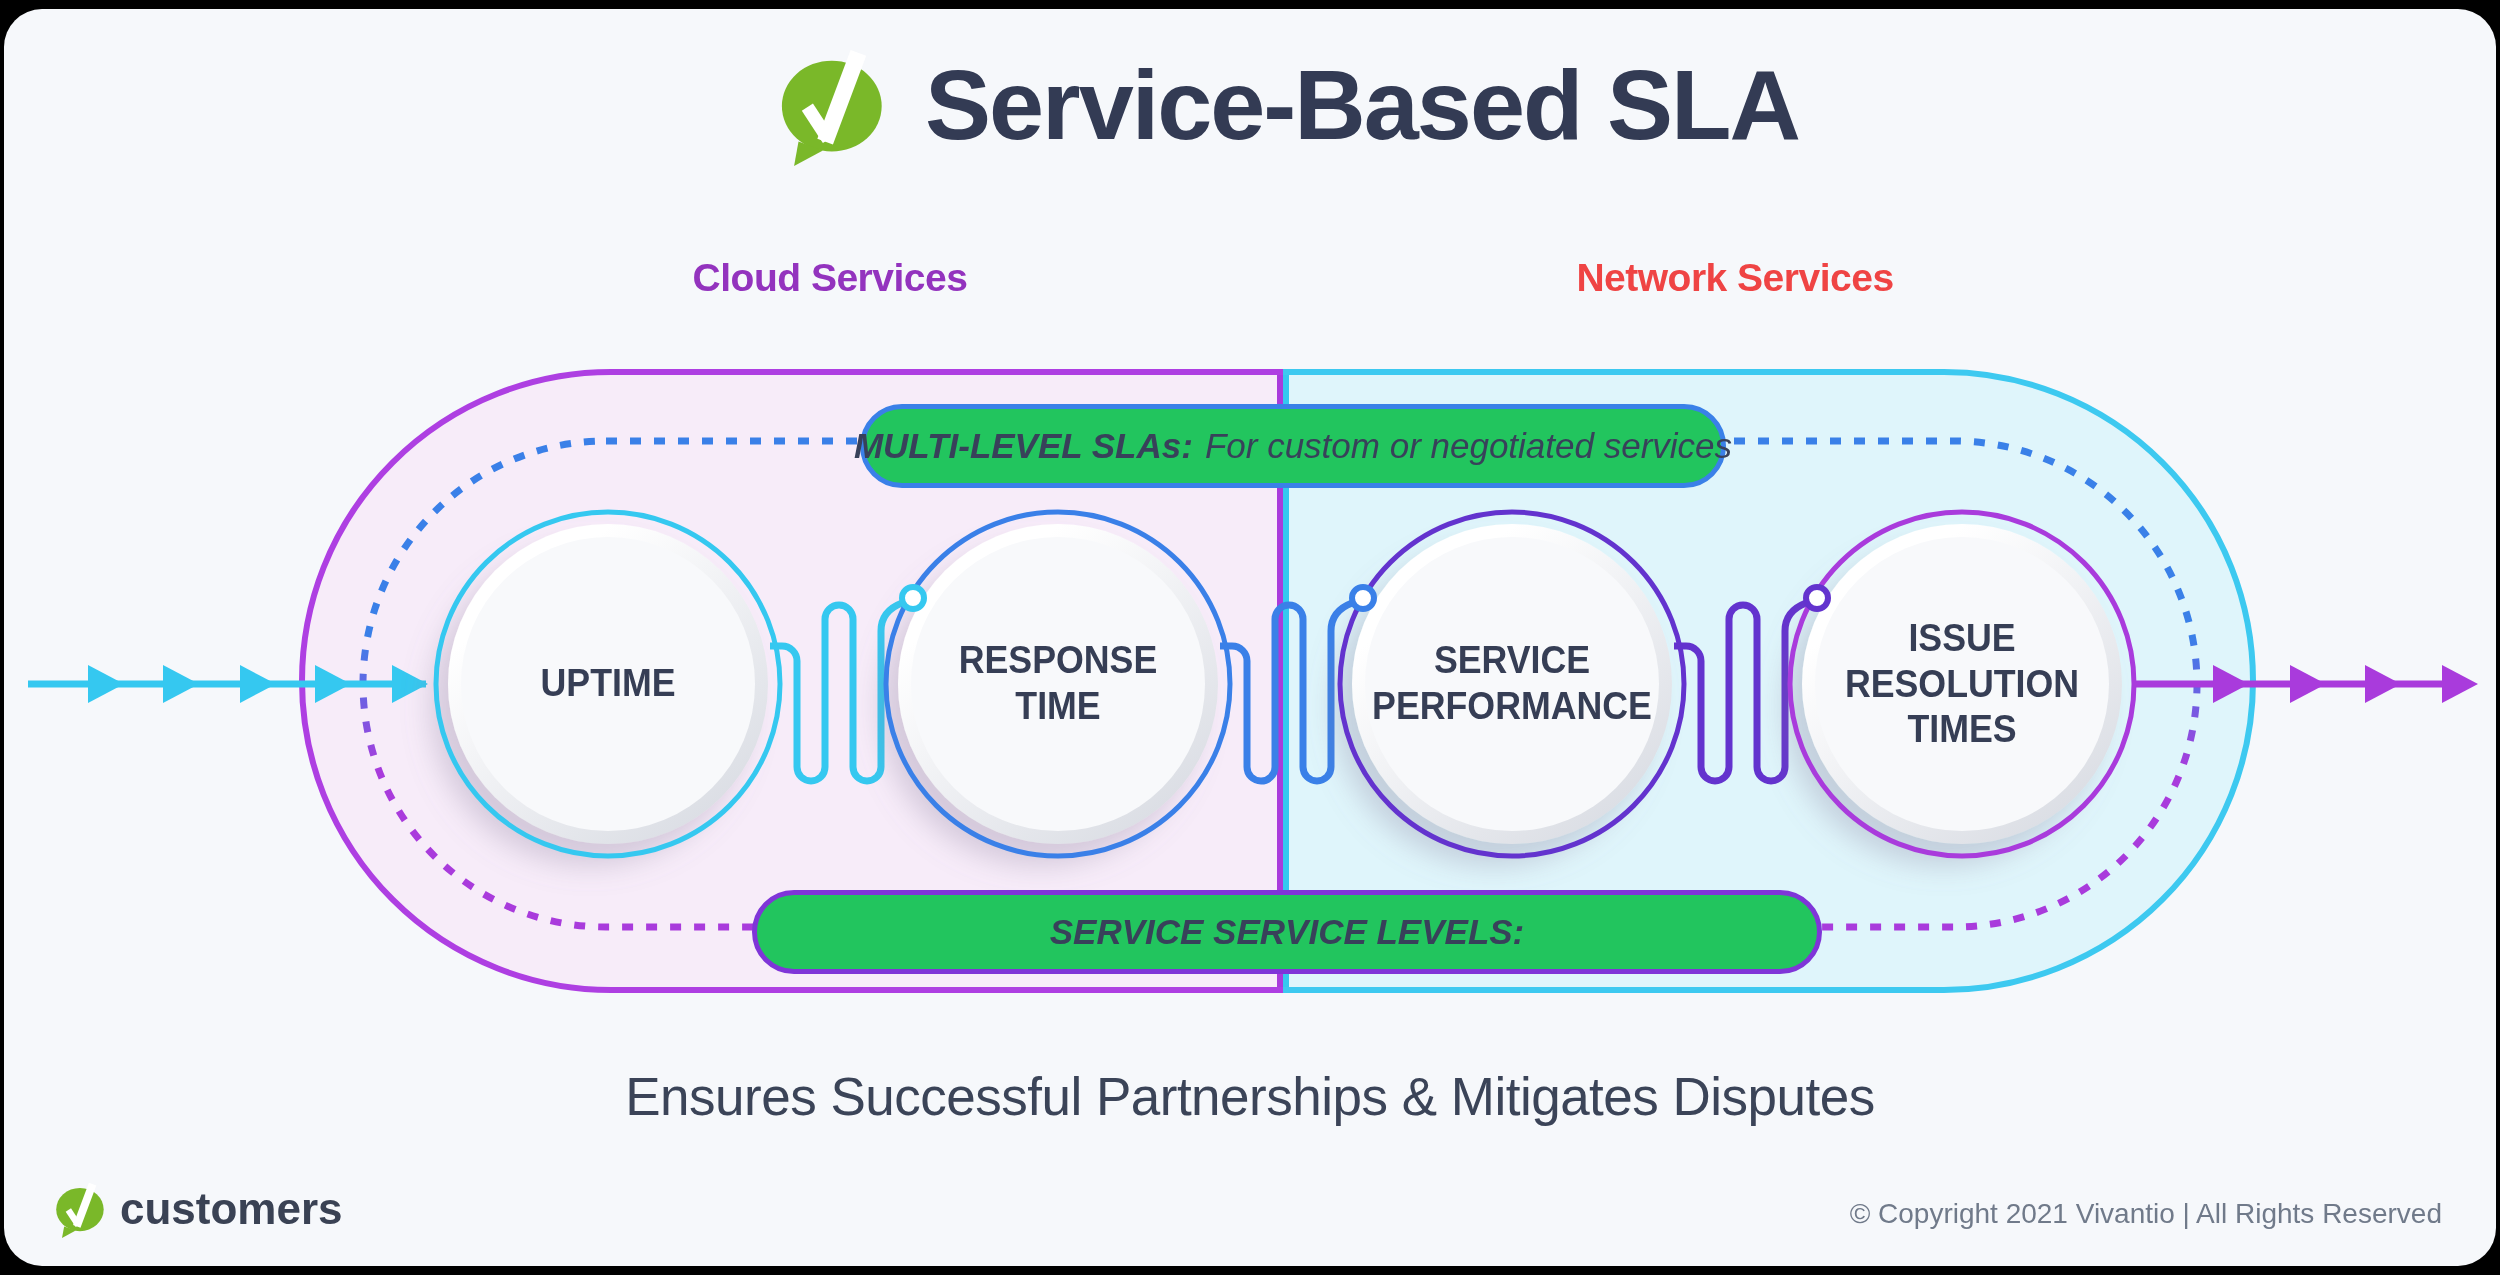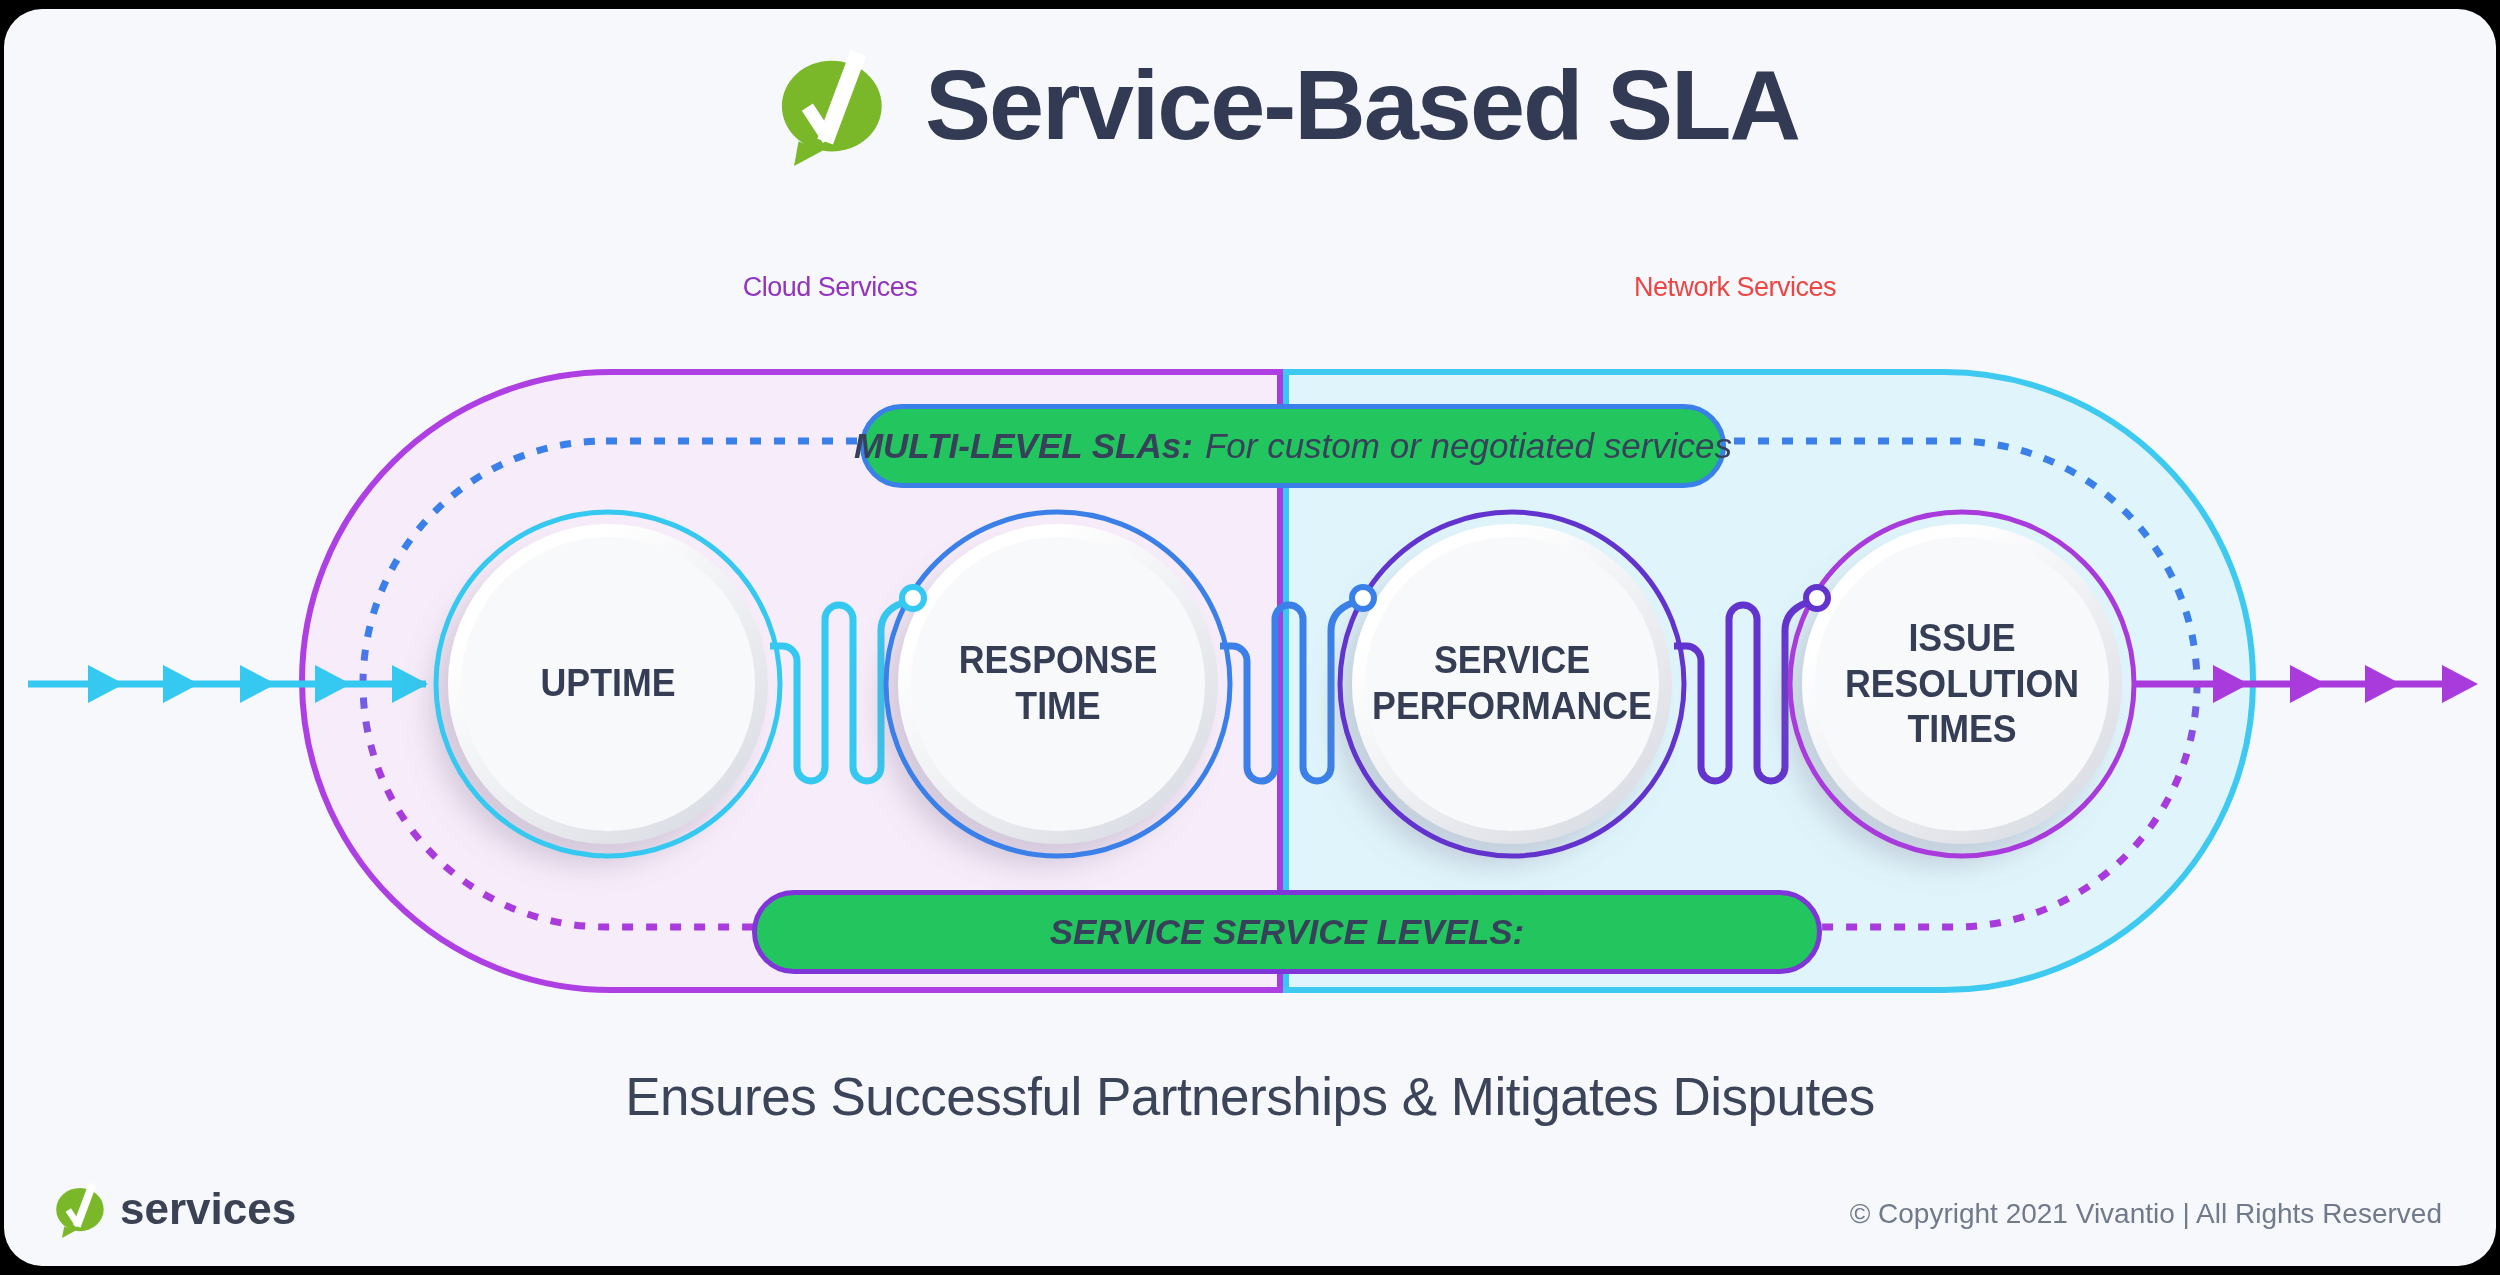--- a/index.html
+++ b/index.html
@@ -7,21 +7,21 @@
          font-family:"Liberation Sans", sans-serif;}
   .card{position:absolute;left:4px;right:4px;top:9px;bottom:9px;background:#F6F8FB;border-radius:38px;overflow:hidden;}
   svg.diagram{position:absolute;left:0;top:0;width:2500px;height:1275px;}
 
   
   .header{position:absolute;left:0;top:44px;width:100%;display:flex;align-items:center;justify-content:center;gap:30px;padding-left:36px;}
   .logo-big{width:122px;height:122px;overflow:visible;flex:0 0 auto;}
   .title{font-size:99px;font-weight:700;color:#333B54;letter-spacing:-2px;white-space:nowrap;}
 
   
-  .sec-label{position:absolute;top:272px;transform:translateX(-50%);font-size:27px;font-weight:400;letter-spacing:-0.5px;}
+  .sec-label{position:absolute;top:256px;transform:translateX(-50%);font-size:39px;font-weight:700;letter-spacing:-0.5px;}
   .sec-left{left:830px;color:#9333BE;}
   .sec-right{left:1735px;color:#ef4444;}
 
   
   .node-label{position:absolute;width:310px;transform:translate(-50%,-50%) scaleX(.94);
               text-align:center;font-size:38px;font-weight:700;color:#363E55;line-height:1.2;
               letter-spacing:0px;white-space:pre-line;}
 
   
   .pill{position:absolute;background:#22c55e;border-radius:44px;display:flex;align-items:center;justify-content:center;
@@ -153,16 +153,16 @@
 
   <div class="tagline">Ensures Successful Partnerships &amp; Mitigates Disputes</div>
 
   <div class="footer-brand">
     <svg class="logo-small" viewBox="0 0 100 110">
       <ellipse cx="48" cy="56" rx="45" ry="41" fill="#7AB829"></ellipse>
       <polygon points="18,88 40,96 14,110" fill="#7AB829"></polygon>
       <path d="M26 57 L45 86" stroke="#FFFFFF" stroke-width="12" fill="none"></path>
       <path d="M42 88 L72 8" stroke="#FFFFFF" stroke-width="15" fill="none"></path>
     </svg>
-    <span class="brand-text">services</span>
+    <span class="brand-text">customers</span>
   </div>
   <div class="copyright">© Copyright 2021 Vivantio | All Rights Reserved</div>
 </div>
 
 </body></html>

